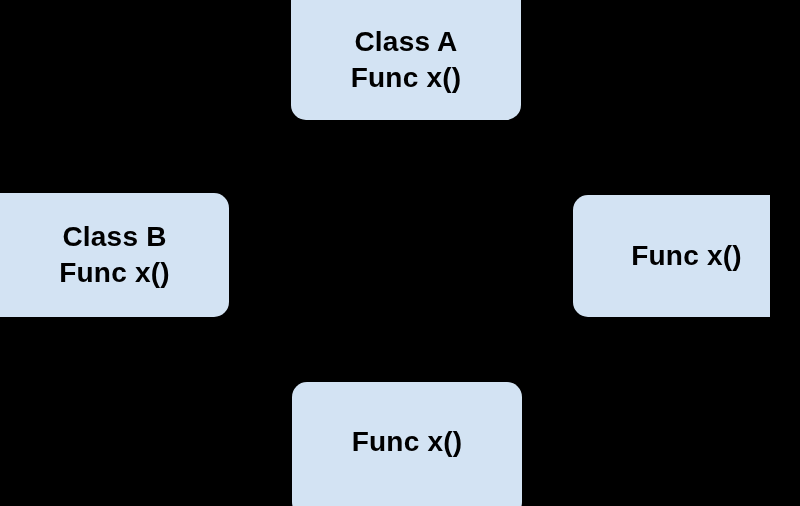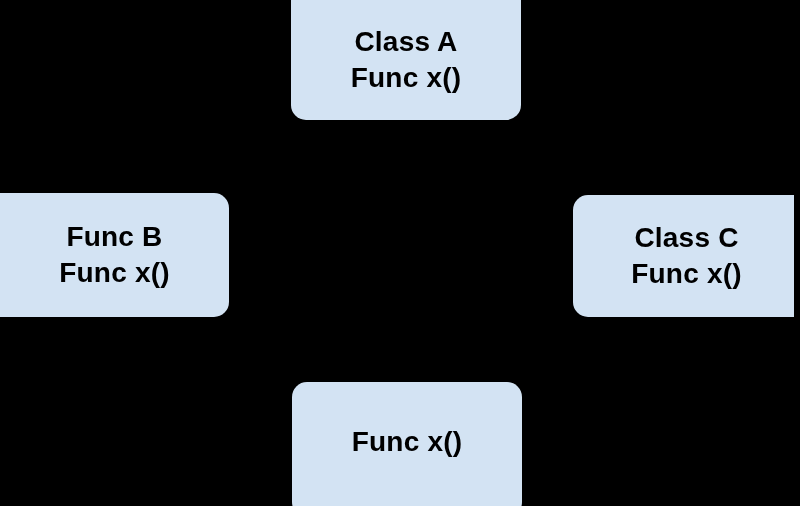--- a/index.html
+++ b/index.html
@@ -9,21 +9,20 @@
     background: #000000;
   }
 
   #canvas {
     position: relative;
     width: 770px;
     height: 506px;
     background: #000000;
     overflow: hidden;
     font-family: "Liberation Sans", sans-serif;
-    padding-left: 24px;
   }
 
   .class-box {
     position: absolute;
     box-sizing: border-box;
     background: #d3e3f3;
     border-radius: 15px;
     display: flex;
     flex-direction: column;
     align-items: center;
@@ -82,26 +81,25 @@
 <body>
 
 <div id="canvas">
 
   <div class="class-box" id="node-a">
     <span class="class-name">Class A</span>
     <span class="class-func">Func x()</span>
   </div>
 
   <div class="class-box" id="node-b">
-    <span class="class-name">Func B</span>
+    <span class="class-name">Class B</span>
     <span class="class-func">Func x()</span>
   </div>
 
   <div class="class-box" id="node-c">
-    <span class="class-name">Class C</span>
     <span class="class-func">Func x()</span>
   </div>
 
   <div class="class-box" id="node-d">
     <span class="class-func">Func x()</span>
   </div>
 
 </div>
 
 </body></html>

